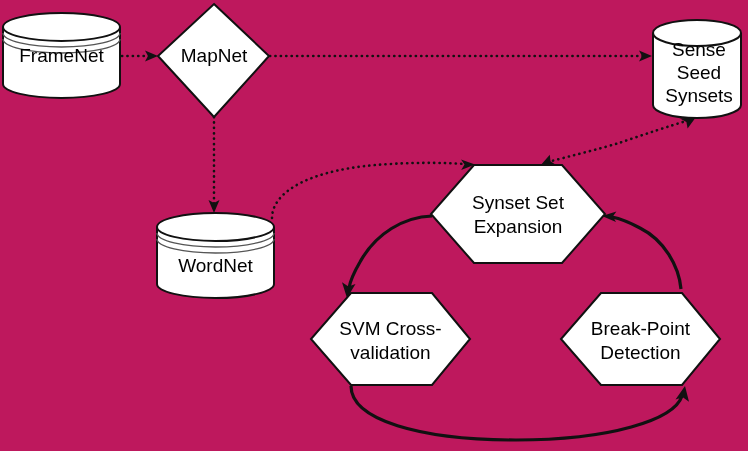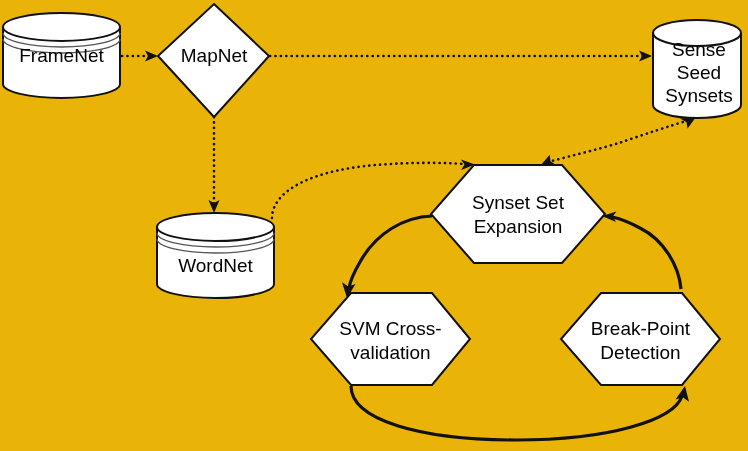--- a/index.html
+++ b/index.html
@@ -4,21 +4,21 @@
 <style>
   html, body {
     margin: 0;
     padding: 0;
     background: #ffffff;
   }
   #diagram-root {
     position: relative;
     width: 748px;
     height: 451px;
-    background: #eab308;
+    background: #be185d;
     font-family: "Liberation Sans", sans-serif;
     overflow: hidden;
   }
   #flow-svg {
     position: absolute;
     top: 0;
     left: 0;
     width: 748px;
     height: 451px;
   }

